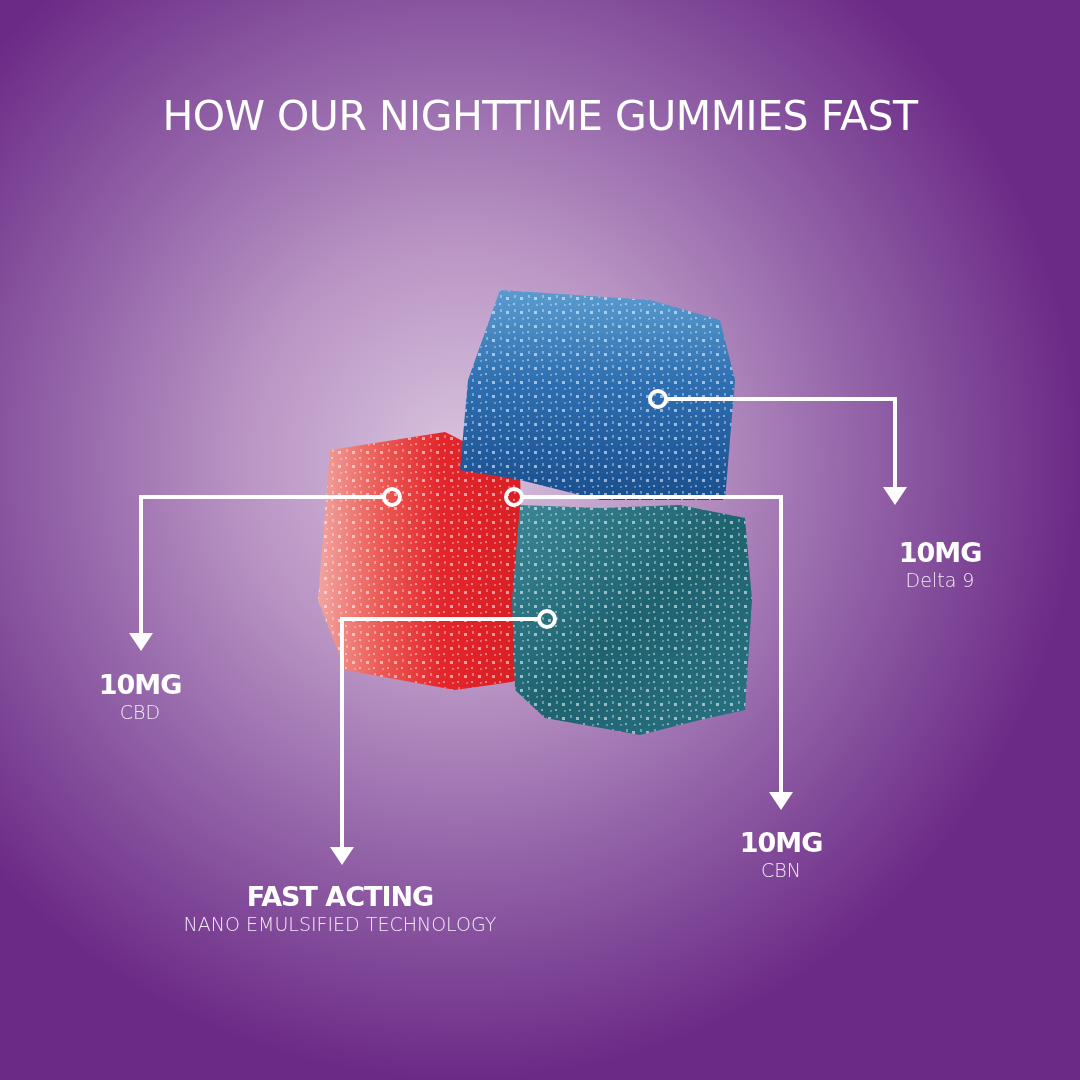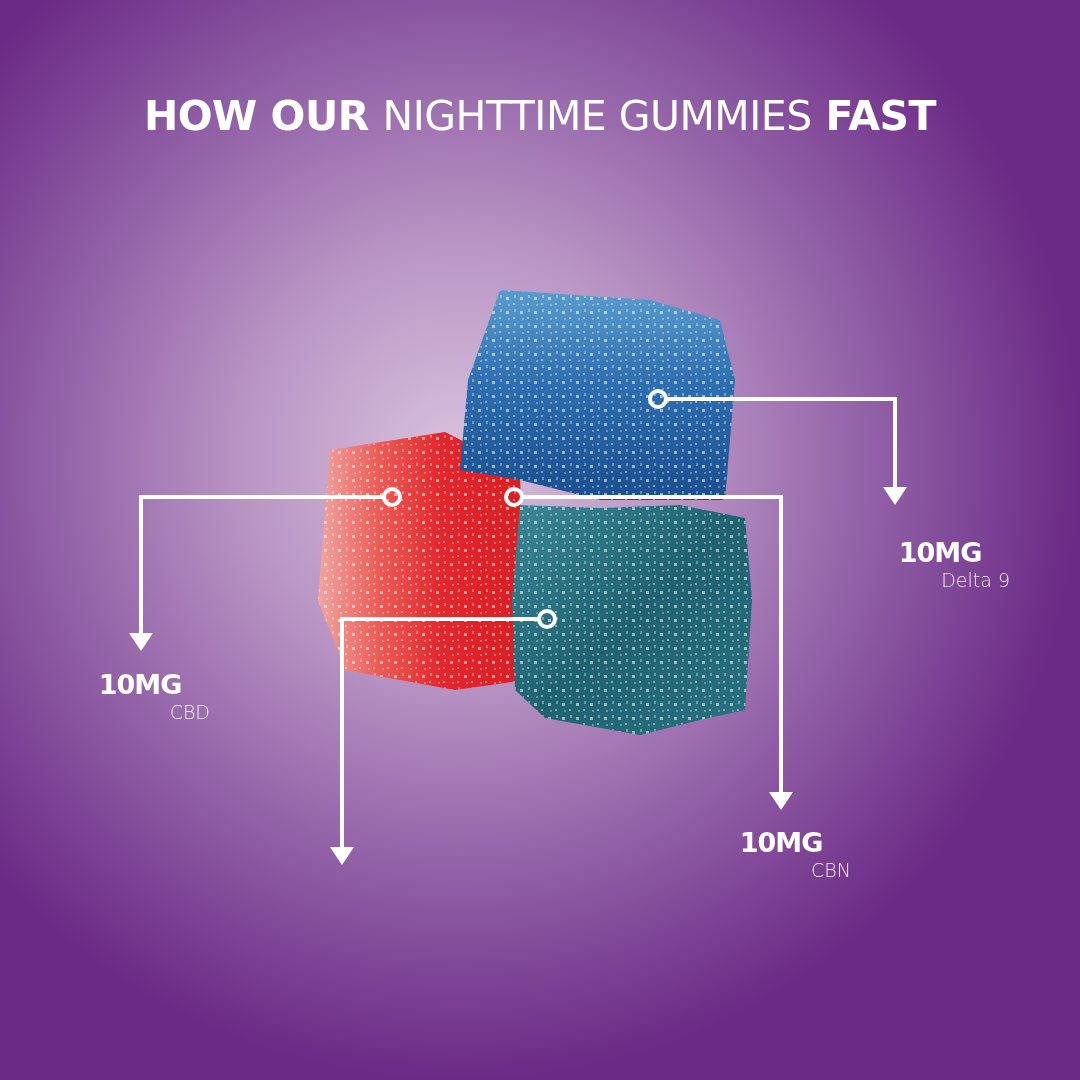--- a/index.html
+++ b/index.html
@@ -8,25 +8,25 @@
     background: radial-gradient(ellipse 620px 620px at 460px 460px, #d9c3de 0%, #b995c4 35%, #9363a8 65%, #6b2a86 100%);
     font-family: "DejaVu Sans", sans-serif;
     color: #ffffff;
   }
   .headline {
     position: absolute; left: 0; top: 92px; width: 1080px; text-align: center;
     font-size: 41px; letter-spacing: -0.5px; font-weight: 300;
     font-family: "DejaVu Sans", sans-serif;
   }
   .headline .bold { font-weight: 400; }
-  .headline .light { font-weight: 700; }
+  .headline .light { font-weight: 400; }
   svg.art { position: absolute; left: 0; top: 0; }
   .label { position: absolute; text-align: center; }
   .label .amount { font-size: 27px; font-weight: 700; letter-spacing: -1px; display: block; line-height: 30px; text-align: center; }
-  .label .desc { font-size: 19px; font-weight: 300; display: block; line-height: 24px; color: #f4eaf7; text-align: right; }
+  .label .desc { font-size: 19px; font-weight: 300; display: block; line-height: 24px; color: #f4eaf7; }
 </style>
 </head>
 <body>
 
 <div class="headline">
   <span class="light">HOW OUR </span><span class="bold">NIGHTTIME GUMMIES</span><span class="light"> FAST</span>
 </div>
 
 <svg class="art" width="1080" height="1080" viewBox="0 0 1080 1080">
   <defs>
@@ -102,13 +102,15 @@
   <span class="amount">10MG</span>
   <span class="desc">Delta 9</span>
 </div>
 
 <div class="label" style="left:711px; top:828px; width:140px;">
   <span class="amount">10MG</span>
   <span class="desc">CBN</span>
 </div>
 
 <div class="label" style="left:130px; top:882px; width:420px;">
+  <span class="amount">FAST ACTING</span>
+  <span class="desc">NANO EMULSIFIED TECHNOLOGY</span>
 </div>
 
 </body></html>

